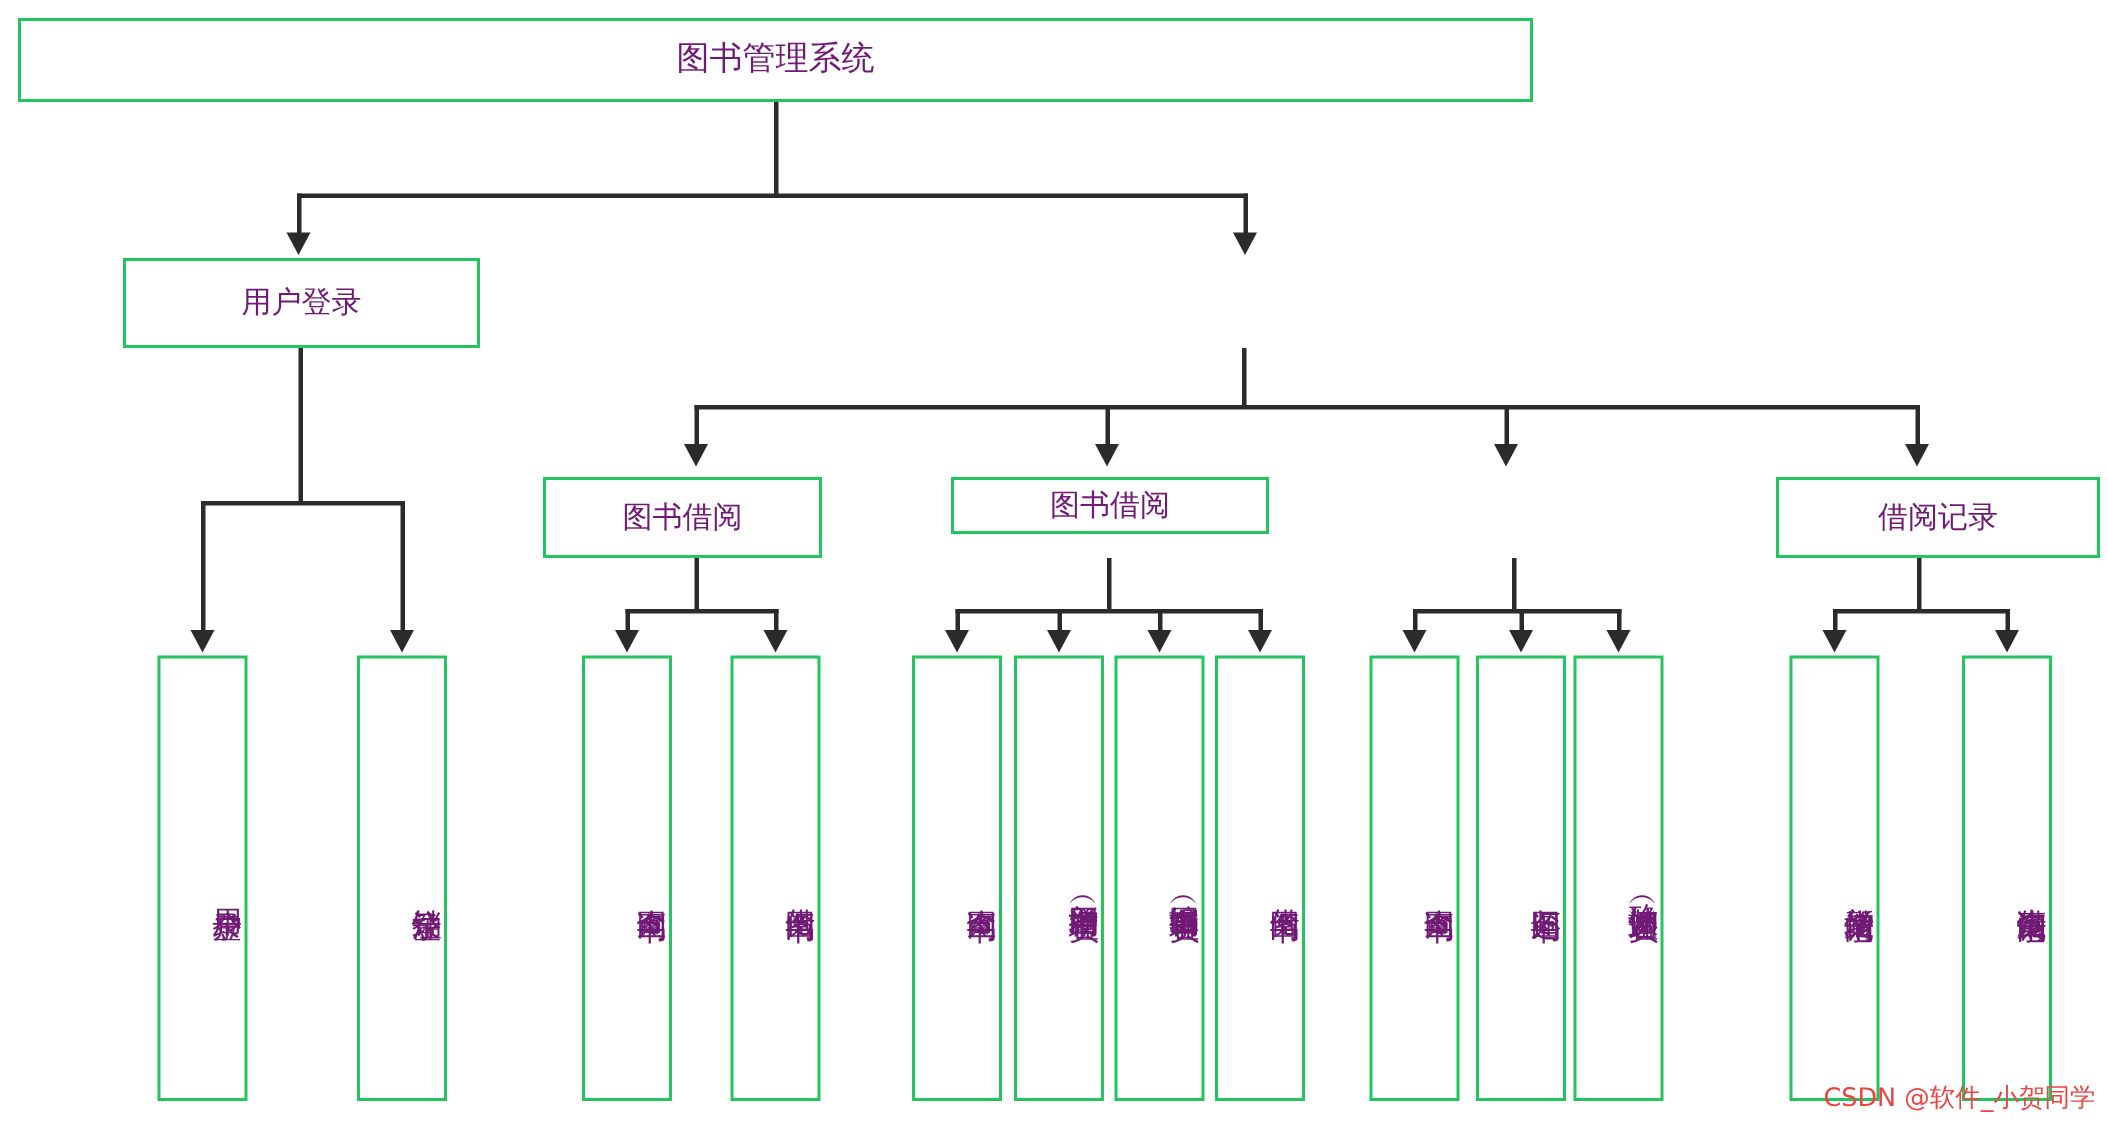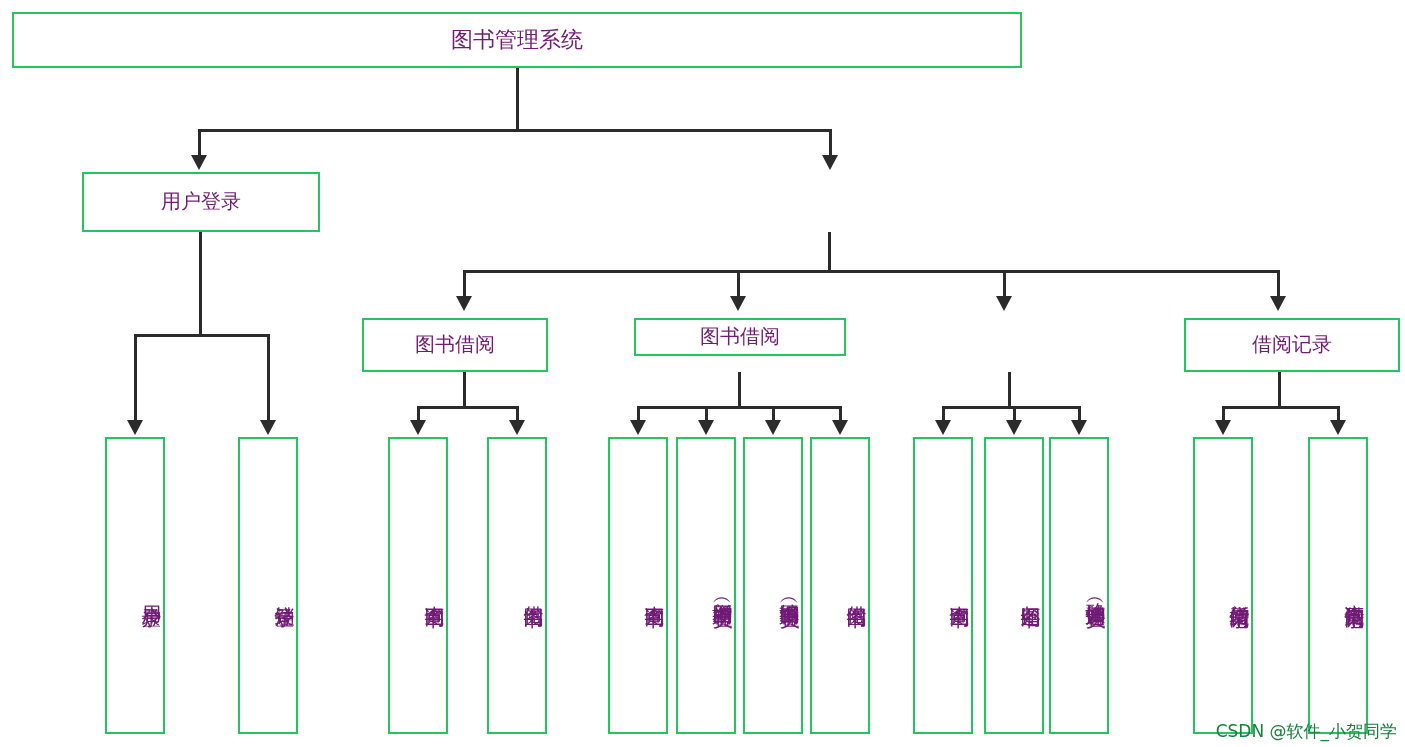--- a/index.html
+++ b/index.html
@@ -62,21 +62,21 @@
     border-left: 8px solid transparent;
     border-right: 8px solid transparent;
     border-top: 15px solid #2b2b2b;
   }
   
   #watermark {
     position: absolute;
     right: 8px;
     bottom: 4px;
     font-size: 17px;
-    color: #15803d;
+    color: #ef4444;
     white-space: nowrap;
     pointer-events: none;
     text-align: right;
   }
 </style>
 </head>
 <body>
 
 <div id="diagram-root">
 

